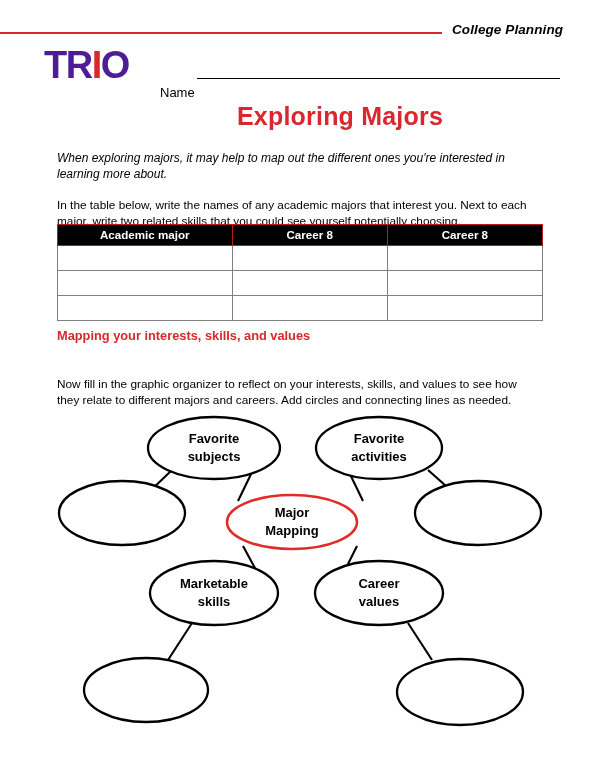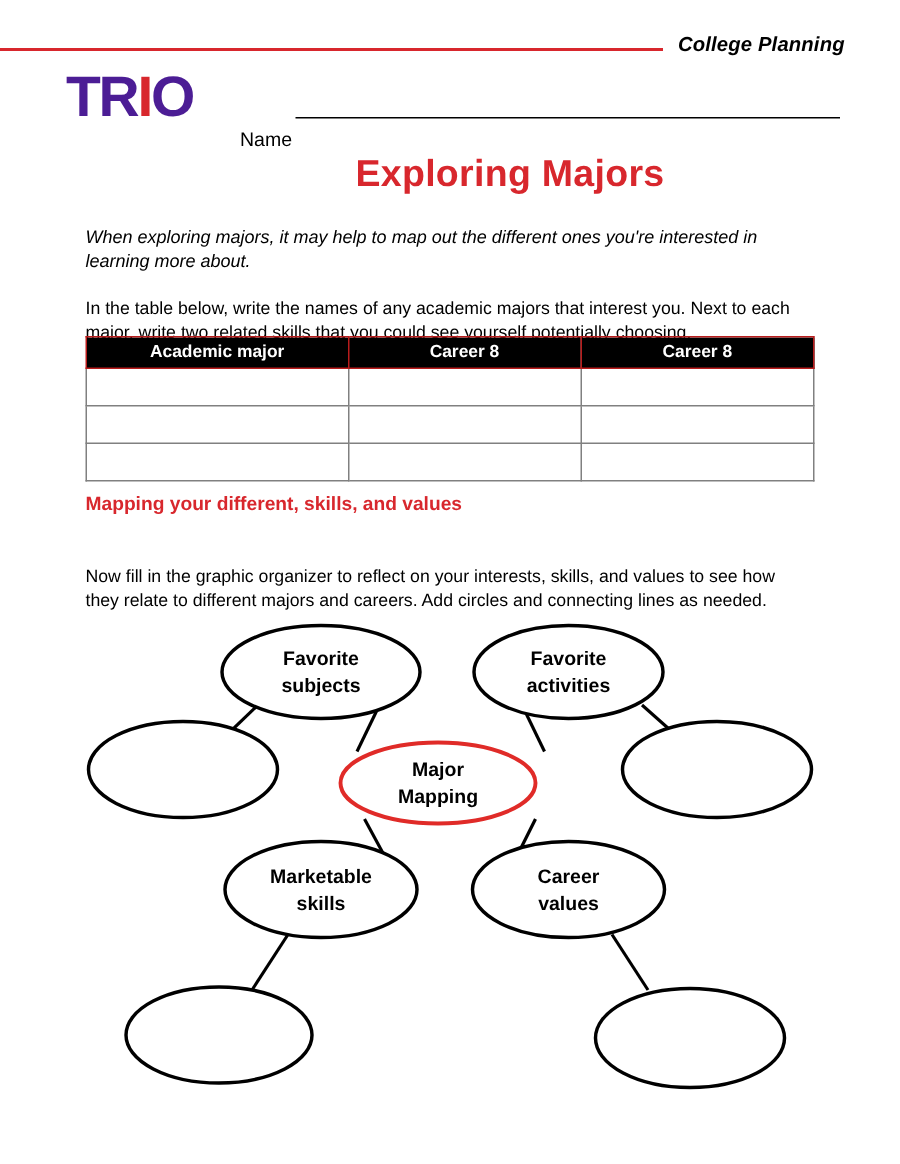--- a/index.html
+++ b/index.html
@@ -226,21 +226,21 @@
       <td></td>
     </tr>
     <tr>
       <td></td>
       <td></td>
       <td></td>
     </tr>
   </tbody>
 </table>
 
-<div id="mapping-heading">Mapping your different, skills, and values</div>
+<div id="mapping-heading">Mapping your interests, skills, and values</div>
 <p id="mapping-body">Now fill in the graphic organizer to reflect on your interests, skills, and values to see how they relate to different majors and careers. Add circles and connecting lines as needed.</p>
 
 <div id="organizer">
   <svg width="600" height="360" viewBox="0 0 600 360" xmlns="http://www.w3.org/2000/svg">
 
     <g stroke="#000000" stroke-width="2.1" fill="none">
       <line x1="172" y1="72" x2="147" y2="96"></line>
       <line x1="253" y1="72" x2="238" y2="103"></line>
       <line x1="348" y1="72" x2="363" y2="103"></line>
       <line x1="428" y1="72" x2="455" y2="96"></line>

